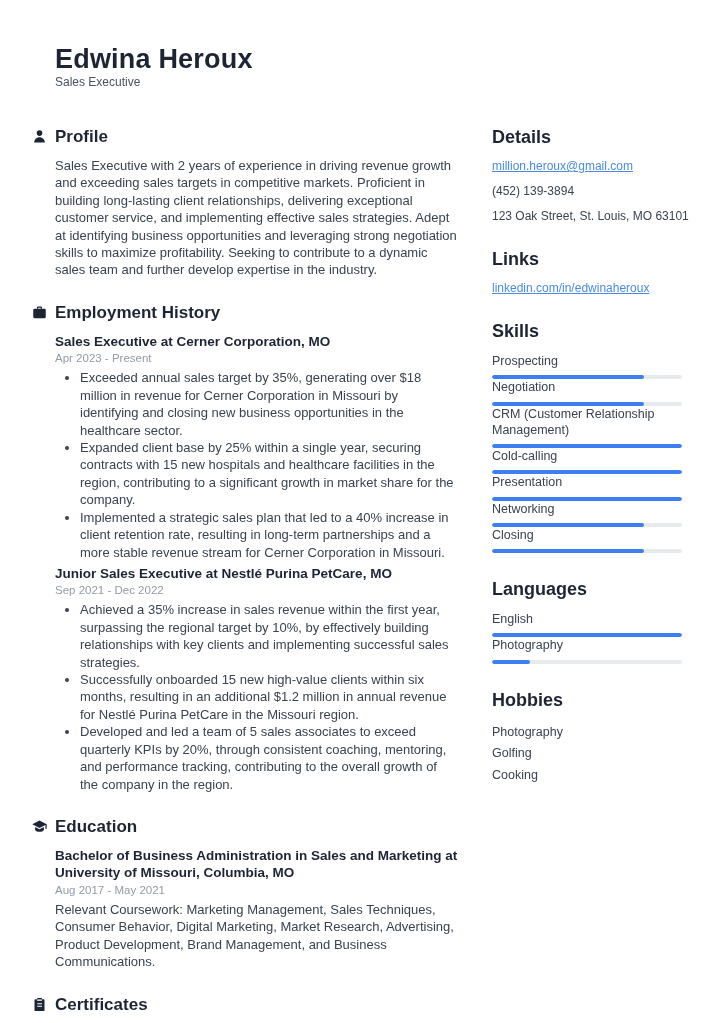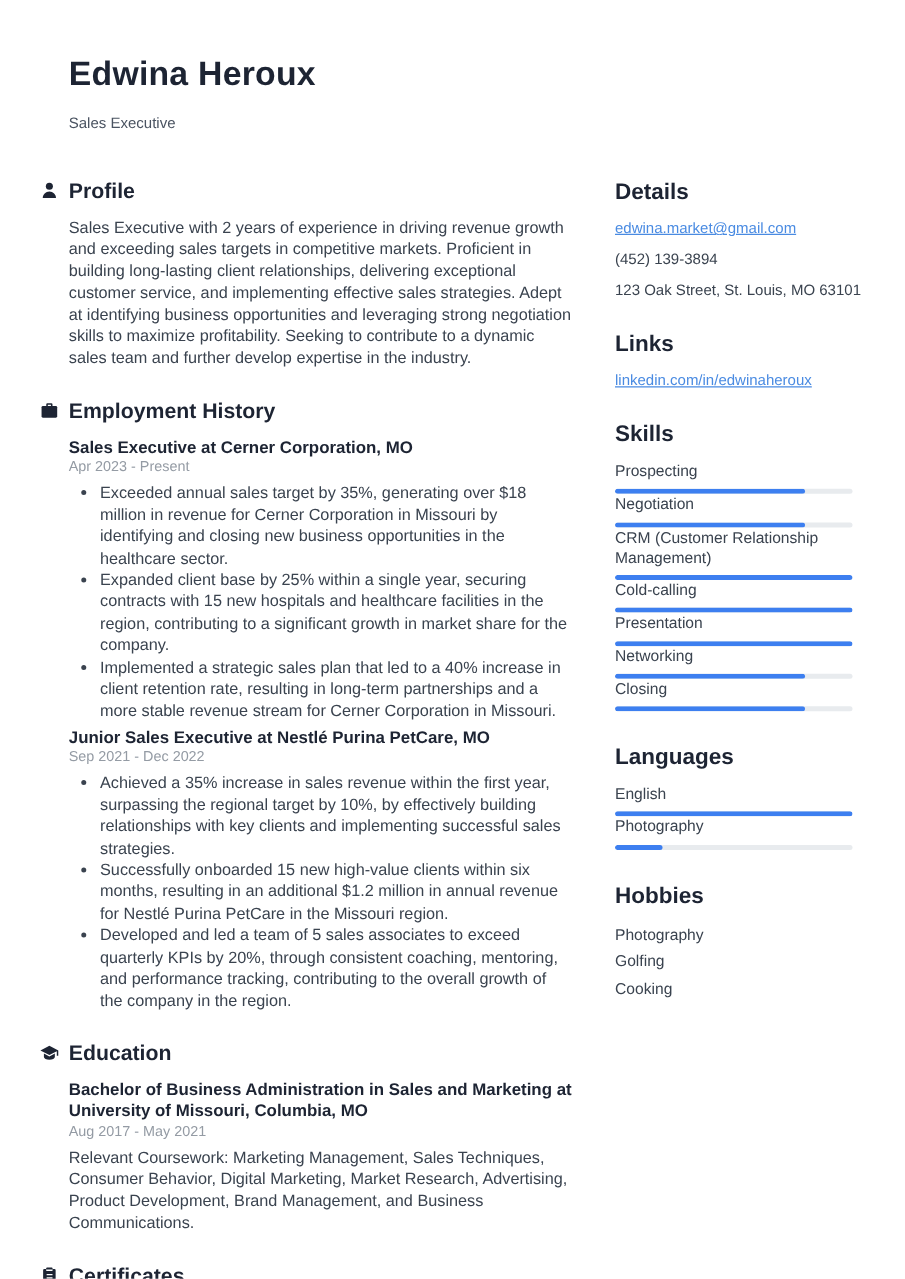--- a/index.html
+++ b/index.html
@@ -22,21 +22,21 @@
     width:588px;height:1023px;
     padding:44px 42px 0 55px;
     position:relative;
   }
   
   .name{
     font-size:27px;font-weight:700;color:var(--heading);
     letter-spacing:.2px;line-height:1.15;
   }
   .job-title-sub{
-    font-size:12px;color:#4a5361;margin-top:16px;
+    font-size:12px;color:#4a5361;margin-top:0;
   }
   
   .columns{
     display:grid;
     grid-template-columns:403px 190px;
     column-gap:34px;
     margin-top:38px;
   }
   
   .section{margin-bottom:24px;}
@@ -186,21 +186,21 @@
         </div>
 
       </div>
 
     </div>
 
     <div class="sidebar">
 
       <div class="side-section">
         <div class="side-heading">Details</div>
-        <a class="side-link" href="#">edwina.market@gmail.com</a>
+        <a class="side-link" href="#">million.heroux@gmail.com</a>
         <div class="side-text">(452) 139-3894</div>
         <div class="side-text">123 Oak Street, St. Louis, MO 63101</div>
       </div>
 
       <div class="side-section">
         <div class="side-heading">Links</div>
         <div>
 
         <a class="side-link" href="#">linkedin.com/in/edwinaheroux</a>
           </div>

